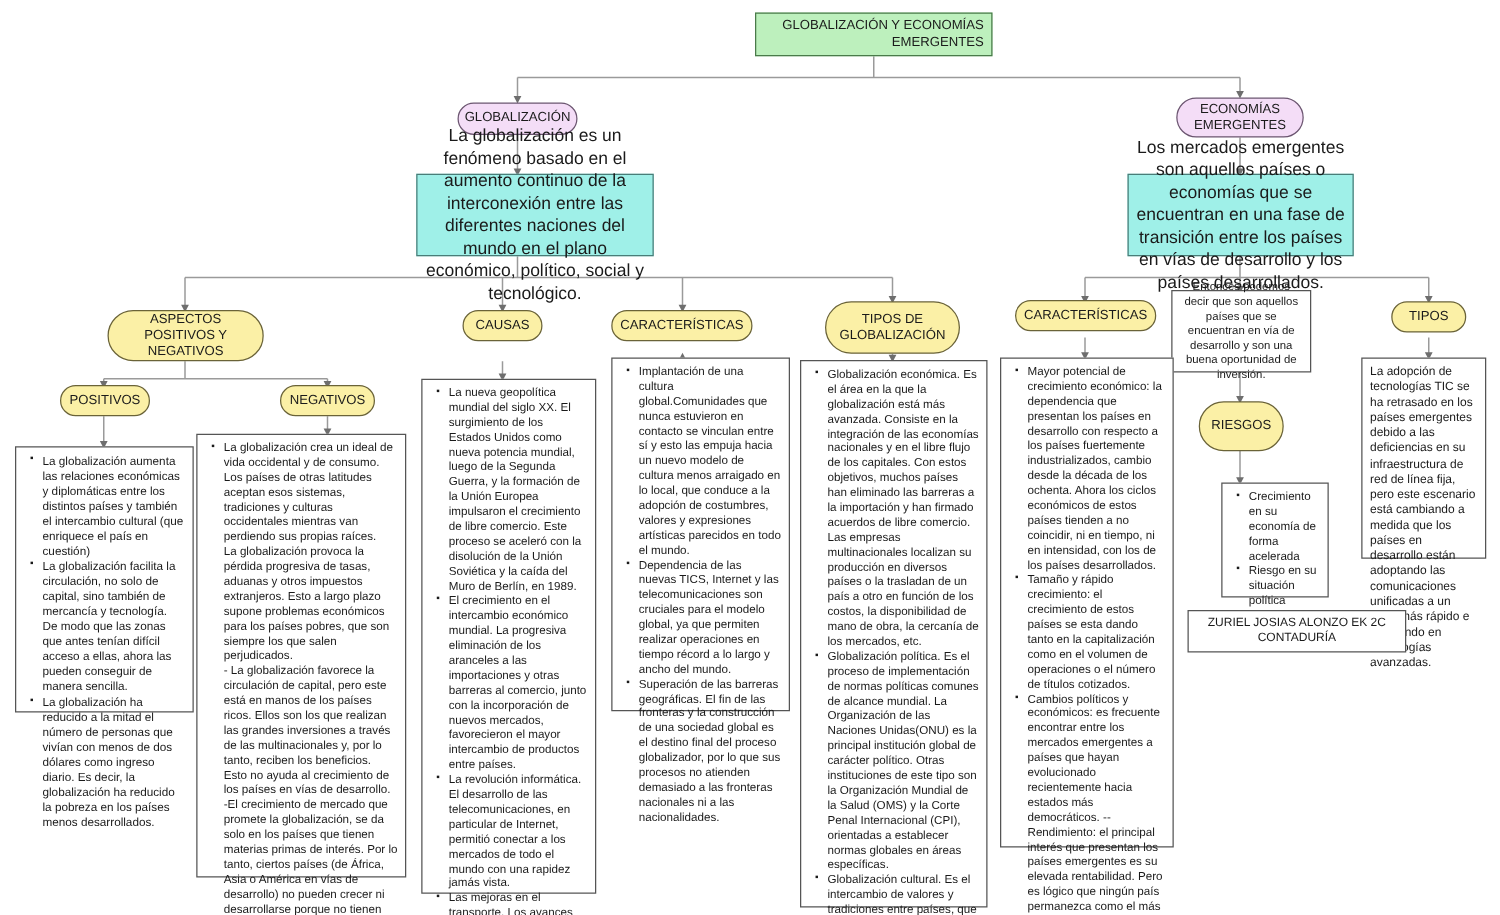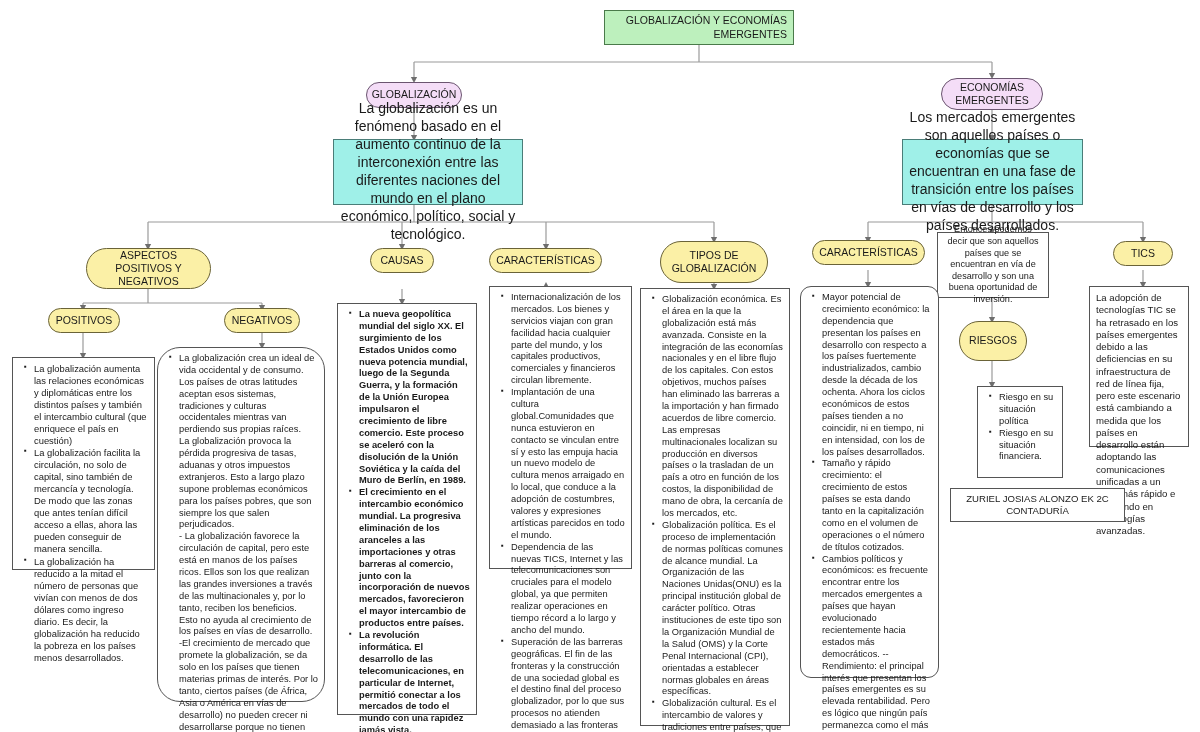--- a/index.html
+++ b/index.html
@@ -159,78 +159,78 @@
 
   <div class="node rect plain-center" style="left:937px; top:232px; width:112px; height:66px; font-size:9.1px;">
     <span>Entonces podemos decir que son aquellos países que se encuentran en vía de desarrollo y son una buena oportunidad de inversión.</span>
   </div>
 
   <div class="node pill yellow" style="left:959px; top:321px; width:68px; height:40px;">
     <span>RIESGOS</span>
   </div>
 
   <div class="node pill yellow" style="left:1113px; top:241px; width:60px; height:25px;">
-    <span>TICS</span>
+    <span>TIPOS</span>
   </div>
 
   <div class="node rect" style="left:12px; top:357px; width:143px; height:213px;">
     <ul class="bl">
       <li>La globalización aumenta las relaciones económicas y diplomáticas entre los  distintos países y también el intercambio cultural (que enriquece el país en cuestión)</li>
       <li>La globalización facilita la circulación, no solo de capital, sino también de mercancía  y tecnología. De modo que las zonas que antes tenían difícil acceso a ellas, ahora  las pueden conseguir de manera sencilla.</li>
       <li>La globalización ha reducido a la mitad el número de personas que vivían con  menos de dos dólares como ingreso diario. Es decir, la globalización ha reducido la pobreza en los países menos desarrollados.</li>
     </ul>
   </div>
 
-  <div class="node rect" style="left:157px; top:347px; width:168px; height:355px; font-size:9.3px;border-radius:23px;">
+  <div class="node rect" style="left:157px; top:347px; width:168px; height:355px; font-size:9.3px;">
     <ul class="bl">
       <li>La globalización crea un ideal de vida occidental y de consumo. Los países de otras  latitudes aceptan esos sistemas, tradiciones y culturas occidentales mientras van  perdiendo sus propias raíces.</li>
       <li class="nobullet">La globalización provoca la pérdida progresiva de tasas, aduanas y otros impuestos  extranjeros. Esto a largo plazo supone problemas económicos para los países  pobres, que son siempre los que salen perjudicados.</li>
       <li class="nobullet">- La globalización favorece la circulación de capital, pero este está en manos de los países ricos. Ellos son los que realizan las grandes inversiones a través de las multinacionales y, por lo tanto, reciben los beneficios. Esto no ayuda al crecimiento de los países en vías de desarrollo.</li>
       <li class="nobullet">-El crecimiento de mercado que promete la globalización, se da solo en los países que tienen materias primas de interés. Por lo tanto, ciertos países (de África, Asia o América en vías de desarrollo) no pueden crecer ni desarrollarse porque no tienen las materias primas idóneas. Una vez más, la globalización solo beneficia unos pocos  porque la expansión económica solo se busca si es rentable.</li>
 
     </ul>
   </div>
 
-  <div class="node rect" style="left:337px; top:303px; width:140px; height:412px; font-size:9.3px;font-weight:bold;">
+  <div class="node rect" style="left:337px; top:303px; width:140px; height:412px; font-size:9.3px;">
     <ul class="bl">
       <li>La nueva geopolítica mundial del siglo XX. El surgimiento de los Estados Unidos como nueva potencia mundial, luego de la Segunda Guerra, y la formación de la Unión Europea impulsaron el crecimiento de libre comercio. Este proceso se aceleró con la disolución de la Unión Soviética y la caída del Muro de Berlín, en 1989.</li>
       <li>El crecimiento en el intercambio económico mundial. La progresiva eliminación de los aranceles a las importaciones y otras barreras al comercio, junto con la incorporación de nuevos mercados, favorecieron el mayor intercambio de productos entre países.</li>
       <li>La revolución informática. El desarrollo de las telecomunicaciones, en particular de Internet, permitió conectar a los mercados de todo el mundo con una rapidez jamás vista.</li>
       <li>Las mejoras en el transporte. Los avances en la aviación comercial y en la industria de carga terrestre (trenes y camiones) disminuyeron los costos del transporte y posibilitaron un mayor flujo de mercaderías y personas. En el transporte marítimo, el uso generalizado de contenedores facilitó aún más el traslado de grandes volúmenes de productos.</li>
     </ul>
   </div>
 
   <div class="node rect" style="left:489px; top:286px; width:143px; height:283px; font-size:9.3px;">
     <ul class="bl">
-      <li>Internacionalización de los mercados. Los bienes y servicios viajan con gran facilidad hacia cualquier parte del mundo, y los capitales productivos, comerciales y financieros circulan libremente.</li>
       <li>Implantación de una cultura global.Comunidades que nunca estuvieron en contacto se vinculan entre sí y esto las empuja hacia un nuevo modelo de cultura menos arraigado en lo local, que conduce a la adopción de costumbres, valores y expresiones artísticas parecidos en todo el mundo.</li>
       <li>Dependencia de las nuevas TICS, Internet y las telecomunicaciones son cruciales para el modelo global, ya que permiten realizar operaciones en tiempo récord a lo largo y ancho del mundo.</li>
       <li>Superación de las barreras geográficas. El fin de las fronteras y la construcción de una sociedad global es el destino final del proceso globalizador, por lo que sus procesos no atienden demasiado a las fronteras nacionales ni a las nacionalidades.</li>
     </ul>
   </div>
 
   <div class="node rect" style="left:640px; top:288px; width:150px; height:438px; font-size:9.3px;">
     <ul class="bl">
       <li>Globalización económica. Es el área en la que la globalización está más avanzada. Consiste en la integración de las economías nacionales y en el libre flujo de los capitales. Con estos objetivos, muchos países han eliminado las barreras a la importación y han firmado acuerdos de libre comercio. Las empresas multinacionales localizan su producción en diversos países o la trasladan de un país a otro en función de los costos, la disponibilidad de mano de obra, la cercanía de los mercados, etc.</li>
       <li>Globalización política. Es el proceso de implementación de normas políticas comunes de alcance mundial. La Organización de las Naciones Unidas(ONU) es la principal institución global de carácter político. Otras instituciones de este tipo son la Organización Mundial de la Salud (OMS) y la Corte Penal Internacional (CPI), orientadas a establecer normas globales en áreas específicas.</li>
       <li>Globalización cultural. Es el intercambio de valores y tradiciones entre países, que lleva a la incorporación de elementos no autóctonos en cada país, lo cual, a mediano plazo, produce una homogeneización cultural. El auge del turismo internacional y el acceso a bienes y servicios a través de plataformas digitales ejercen un papel central en este proceso.</li>
 
     </ul>
   </div>
 
-  <div class="node rect" style="left:800px; top:286px; width:139px; height:392px; font-size:9.3px;border-radius:11px;">
+  <div class="node rect" style="left:800px; top:286px; width:139px; height:392px; font-size:9.3px;">
     <ul class="bl">
       <li>Mayor potencial de crecimiento económico: la dependencia que presentan los países en desarrollo con respecto a los países fuertemente industrializados, cambio desde la década de los ochenta. Ahora los ciclos económicos de estos países tienden a no coincidir, ni en tiempo, ni en intensidad, con los de los países desarrollados.</li>
       <li>Tamaño y rápido crecimiento: el crecimiento de estos países se esta dando tanto en la capitalización como en el volumen de operaciones o el número de títulos cotizados.</li>
       <li>Cambios políticos y económicos: es frecuente encontrar entre los mercados emergentes a países que hayan evolucionado recientemente hacia estados más democráticos.   --Rendimiento: el principal interés que presentan los países emergentes es su elevada rentabilidad. Pero es lógico que ningún país permanezca como el más rentable durante mucho tiempo, por lo que seleccionar el más adecuado en cada momento resulta de gran importancia.</li>
     </ul>
   </div>
 
   <div class="node rect" style="left:977px; top:386px; width:86px; height:92px; font-size:9.3px;">
     <ul class="bl">
+      <li>Crecimiento en su economía de forma acelerada</li>
       <li>Riesgo en su situación política</li>
       <li>Riesgo en su situación financiera.</li>
     </ul>
   </div>
 
   <div class="node rect" style="left:1089px; top:286px; width:100px; height:161px; font-size:9.6px;">
     <p class="para">La adopción de tecnologías TIC se ha retrasado en los países emergentes debido a las deficiencias en su infraestructura de red de línea fija, pero este escenario está cambiando a medida que los países en desarrollo están adoptando las comunicaciones unificadas a un ritmo más rápido e invirtiendo en tecnologías avanzadas.</p>
   </div>
 
   <div class="node rect plain-center" style="left:950px; top:488px; width:175px; height:34px; font-size:9.6px; flex-direction:column;">

